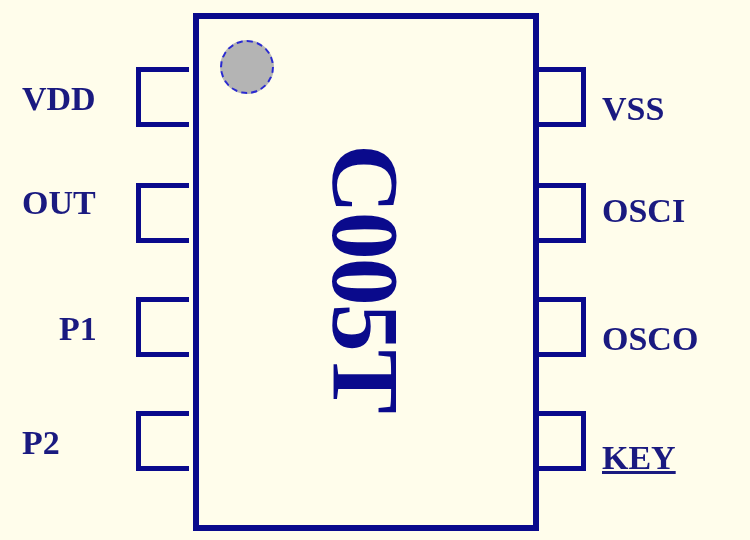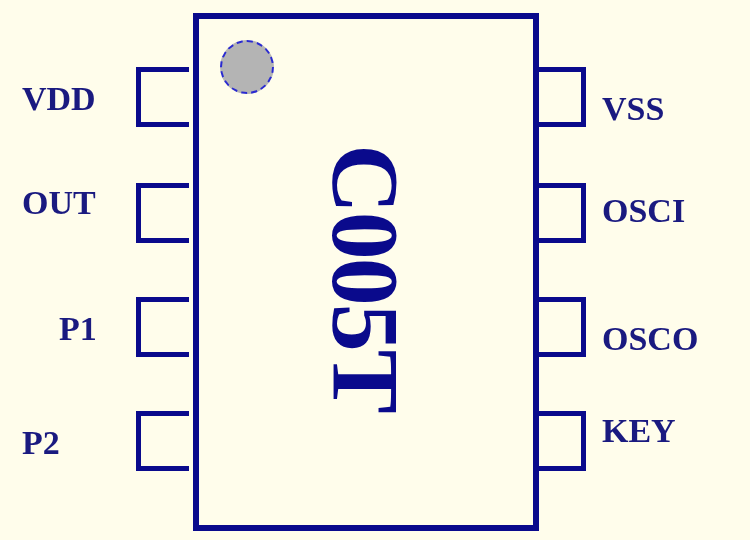--- a/index.html
+++ b/index.html
@@ -32,13 +32,13 @@
 <span class="label left" style="top:426px;">P2</span>
 
 <div class="pin right" style="top:67px;"></div>
 <div class="pin right" style="top:183px;"></div>
 <div class="pin right" style="top:297px;"></div>
 <div class="pin right" style="top:411px;"></div>
 
 <span class="label right" style="top:82px;">VSS</span>
 <span class="label right" style="top:184px;">OSCI</span>
 <span class="label right" style="top:312px;">OSCO</span>
-<span class="label right" style="top:404px;">KEY</span>
+<span class="label right" style="top:431px;text-decoration:underline;">KEY</span>
 
 </body></html>

